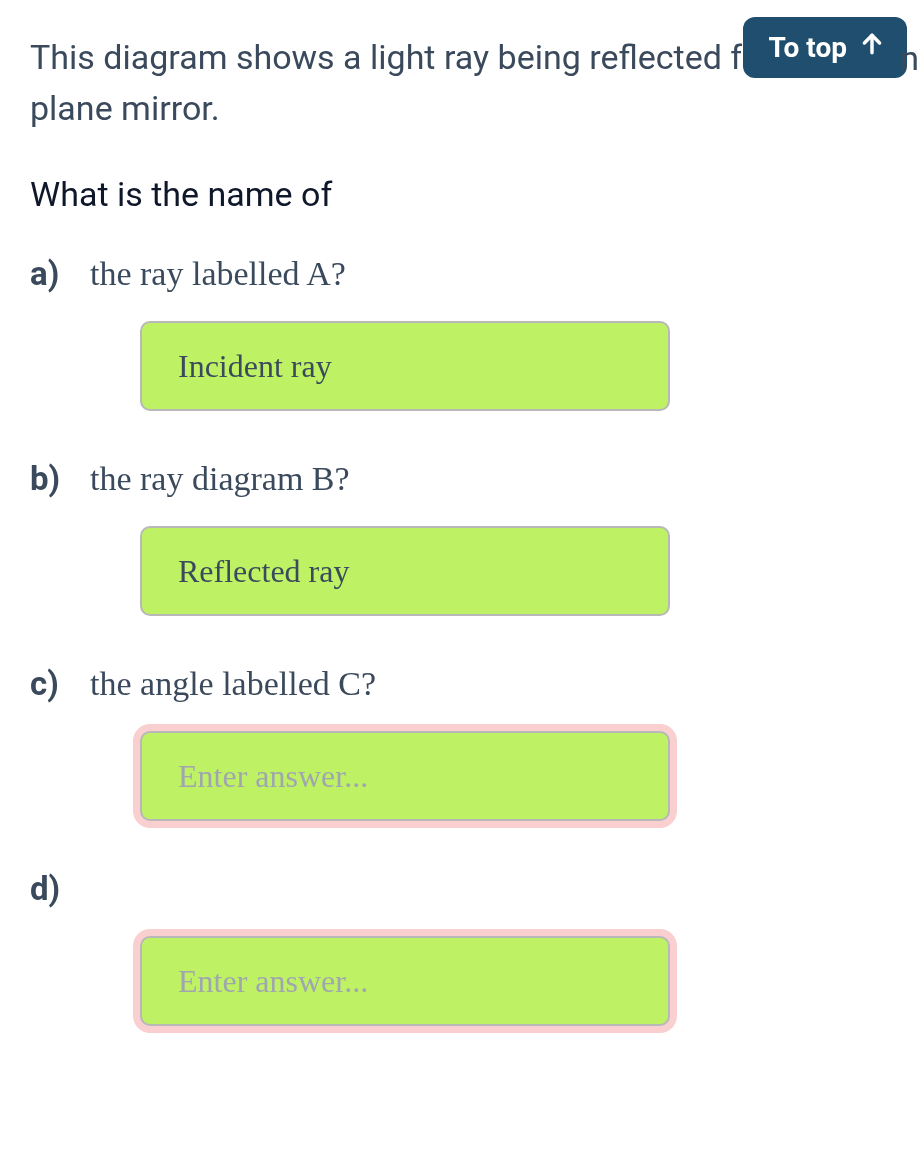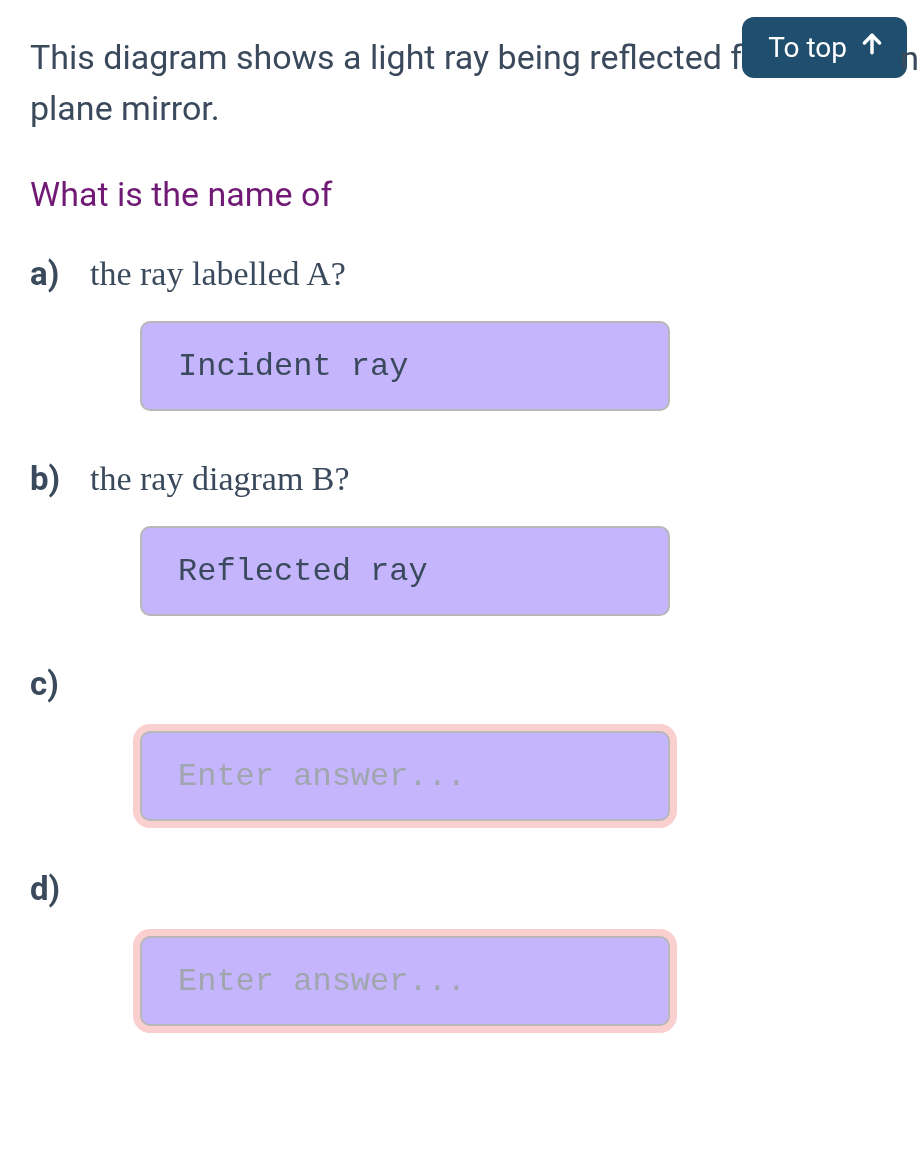--- a/index.html
+++ b/index.html
@@ -21,21 +21,21 @@
     }
     .intro-text {
       font-size: 34px;
       line-height: 1.5;
       color: #3a4a5c;
       margin-bottom: 40px;
       font-weight: 400;
     }
     .question-prompt {
       font-size: 34px;
-      color: #701a75;
+      color: #0f172a;
       margin-bottom: 40px;
       font-weight: 400;
     }
     .question-block {
       margin-bottom: 48px;
     }
     .question-row {
       display: flex;
       align-items: baseline;
       margin-bottom: 28px;
@@ -57,41 +57,41 @@
       margin-left: 110px;
     }
     .answer-input {
       width: 530px;
       height: 90px;
       border: 2px solid #b8b8b8;
       border-radius: 10px;
       font-size: 32px;
       padding: 0 36px;
       color: #3a4a5c;
-      font-family: Liberation Mono, monospace;
-      background: #c4b5fd;
+      font-family: Liberation Serif, serif;
+      background: #bef264;
       outline: none;
     }
     .answer-input::placeholder {
       color: #a0a6ad;
     }
     .answer-input.error {
       box-shadow: 0 0 0 7px #f9cfcf;
     }
     .to-top-btn {
       position: absolute;
       top: 17px;
       right: 14px;
       background: #1f4e6e;
       color: #ffffff;
       border: none;
       border-radius: 12px;
       padding: 14px 22px 14px 26px;
       font-size: 28px;
-      font-weight: 400;
+      font-weight: 700;
       display: flex;
       align-items: center;
       gap: 12px;
       cursor: pointer;
       font-family: inherit;
     }
     .to-top-btn svg {
       width: 26px;
       height: 26px;
     }
@@ -140,20 +140,21 @@
       <span class="question-text">the ray diagram B?</span>
     </div>
     <div class="answer-wrap">
       <input type="text" class="answer-input" value="Reflected ray" placeholder="Enter answer..." style="">
     </div>
   </div>
 
   <div class="question-block">
     <div class="question-row">
       <span class="question-letter">c)</span>
+      <span class="question-text">the angle labelled C?</span>
     </div>
     <div class="answer-wrap">
       <input type="text" class="answer-input error" value="" placeholder="Enter answer..." style="">
     </div>
   </div>
 
   <div class="question-block">
     <div class="question-row">
       <span class="question-letter">d)</span>
     </div>

